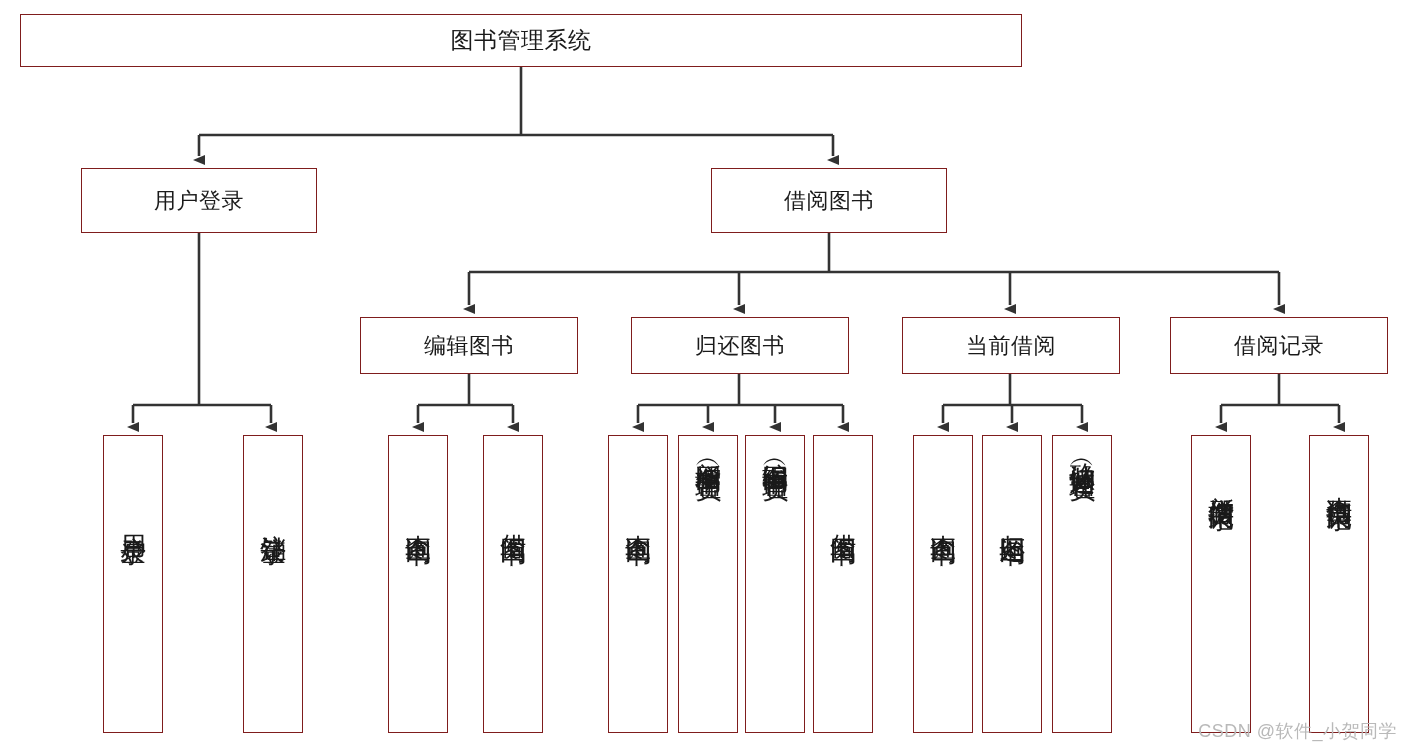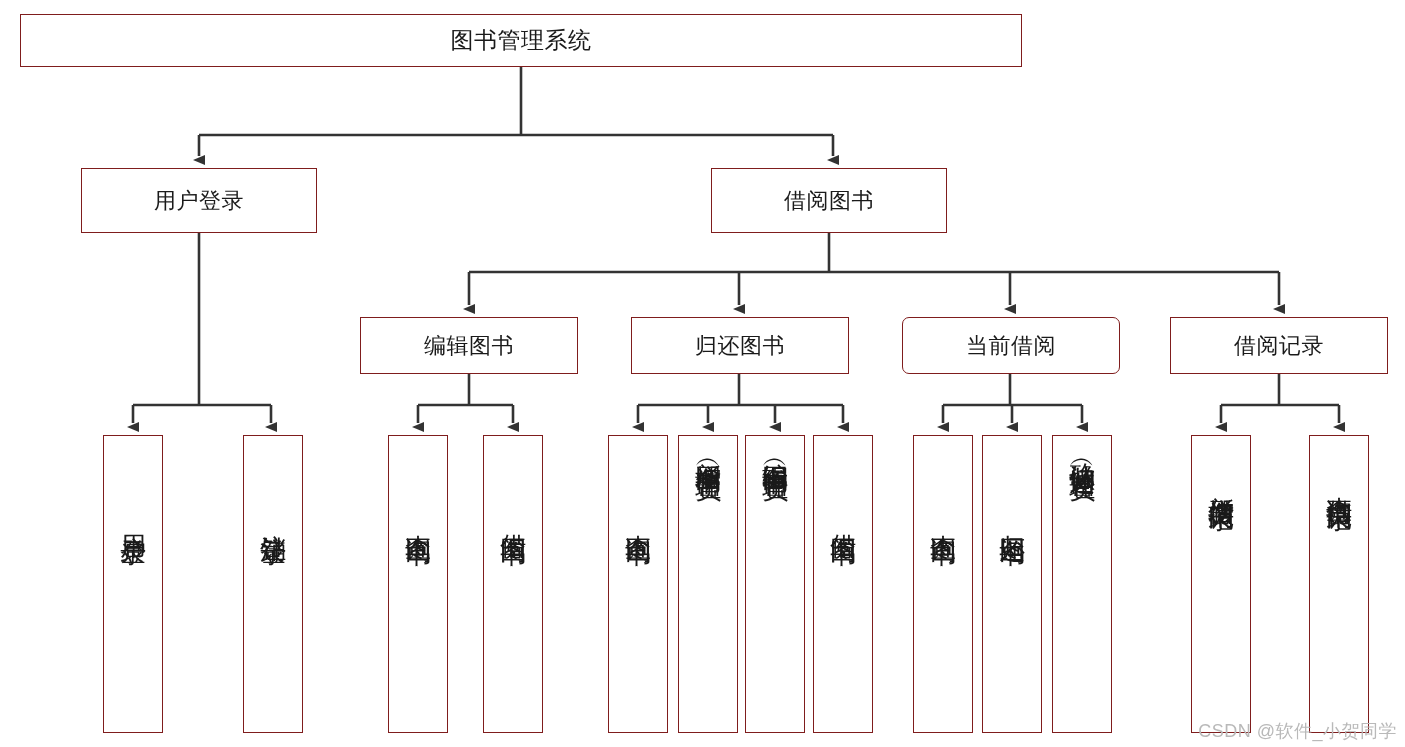--- a/index.html
+++ b/index.html
@@ -136,21 +136,21 @@
   <div class="node horiz" style="left:711px; top:168px; width:236px; height:65px;">
     <span class="label">借阅图书</span>
   </div>
 
   <div class="node horiz" style="left:360px; top:317px; width:218px; height:57px;">
     <span class="label">编辑图书</span>
   </div>
   <div class="node horiz" style="left:631px; top:317px; width:218px; height:57px;">
     <span class="label">归还图书</span>
   </div>
-  <div class="node horiz" style="left:902px; top:317px; width:218px; height:57px;border-radius:7px;">
+  <div class="node horiz" style="left:902px; top:317px; width:218px; height:57px;">
     <span class="label">当前借阅</span>
   </div>
   <div class="node horiz" style="left:1170px; top:317px; width:218px; height:57px;">
     <span class="label">借阅记录</span>
   </div>
 
   <div class="node vert" style="left:103px; top:435px; width:60px; height:298px; padding-top:78px;">
     <span class="label">用户登录</span>
   </div>
   <div class="node vert" style="left:243px; top:435px; width:60px; height:298px; padding-top:78px;">

